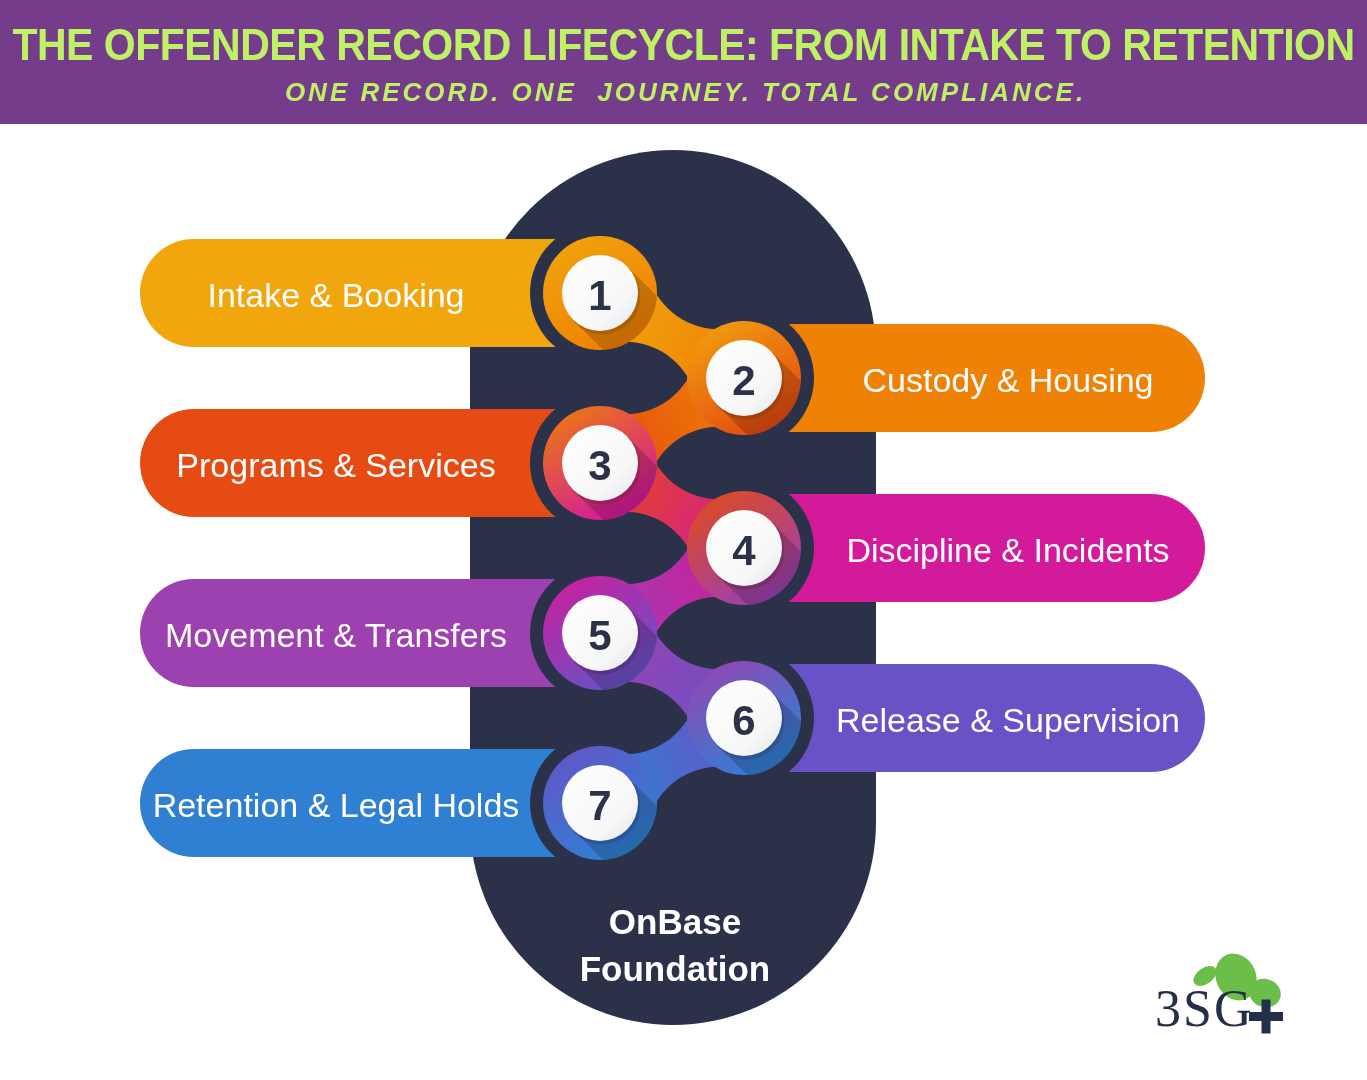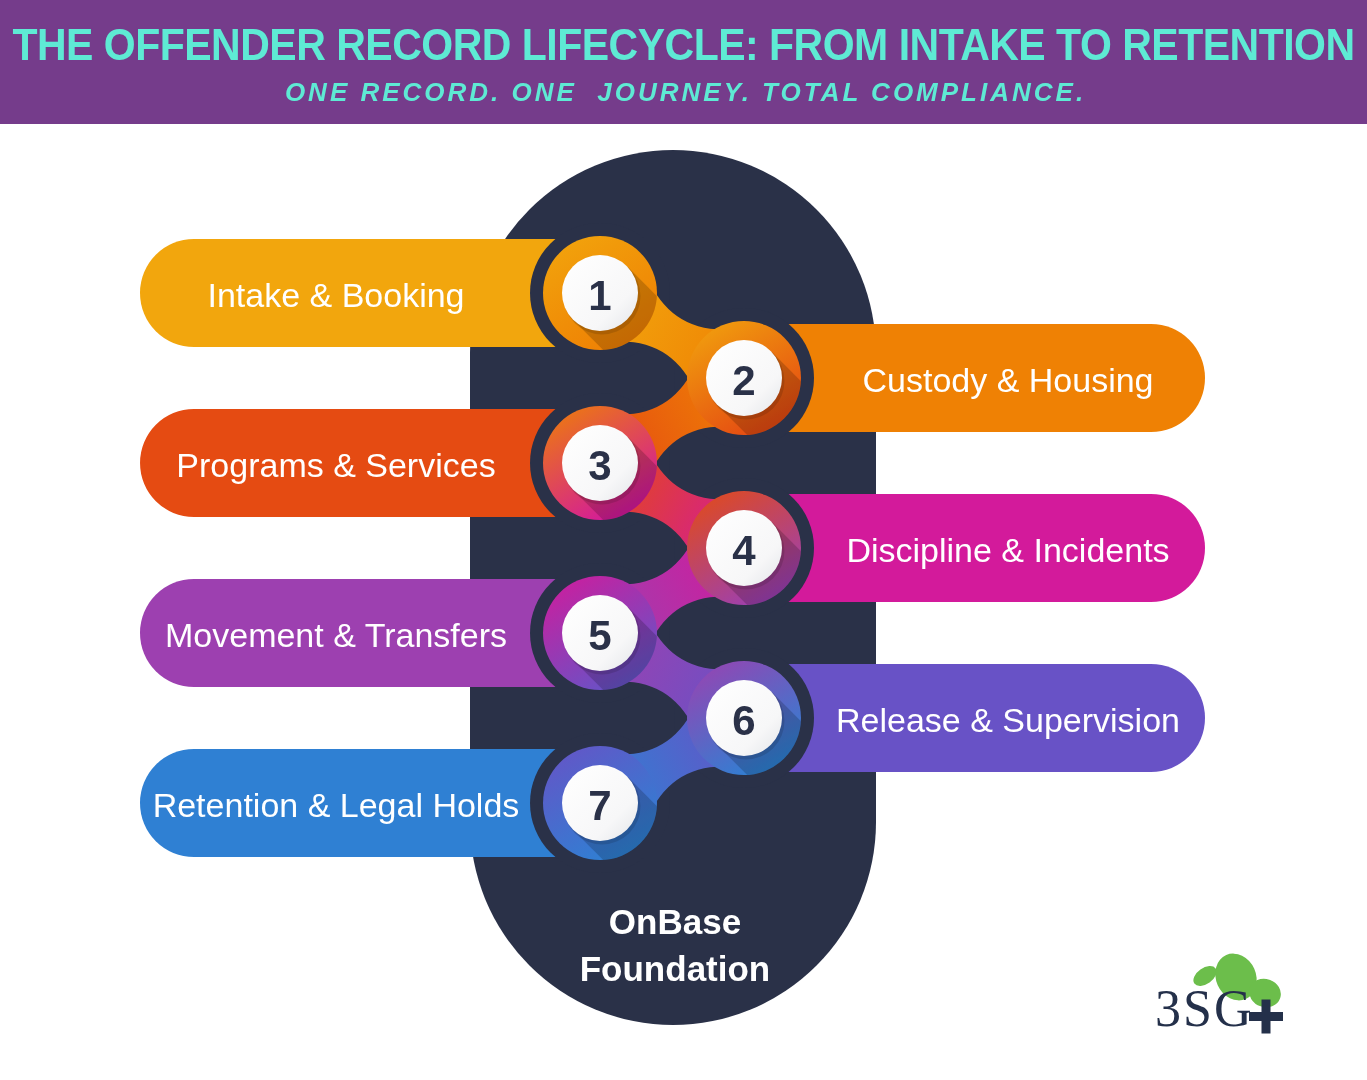--- a/index.html
+++ b/index.html
@@ -2,21 +2,21 @@
 <html><head>
 <meta charset="utf-8">
 <style>
   html,body{margin:0;padding:0;background:#ffffff;}
   .page{
     position:relative;width:1367px;height:1080px;overflow:hidden;
     background:#ffffff;font-family:"Liberation Sans",sans-serif;
   }
   .header{
     position:absolute;top:0;left:0;width:100%;height:124px;
-    text-align:center;color:#5eead4;
+    text-align:center;color:#bef264;
   }
   .header .title{
     margin:0;padding-top:21px;
     font-size:41px;font-weight:800;letter-spacing:-0.5px;
     transform:scaleY(1.08);
     font-family:"Liberation Sans",sans-serif;
   }
   .header .subtitle{
     margin:9px 0 0 4px;
     font-size:26px;font-weight:700;font-style:italic;letter-spacing:3px;

